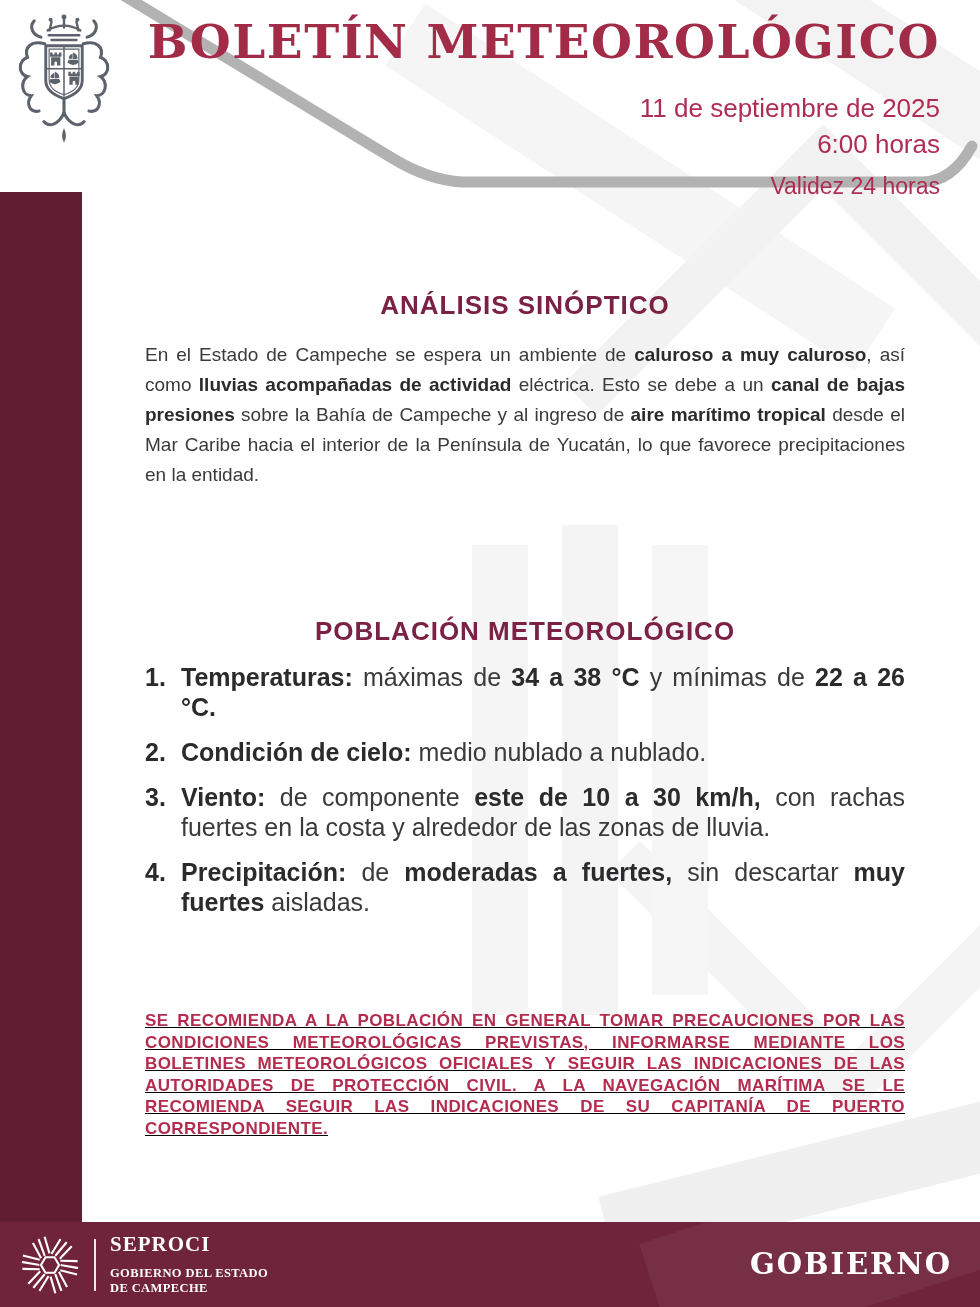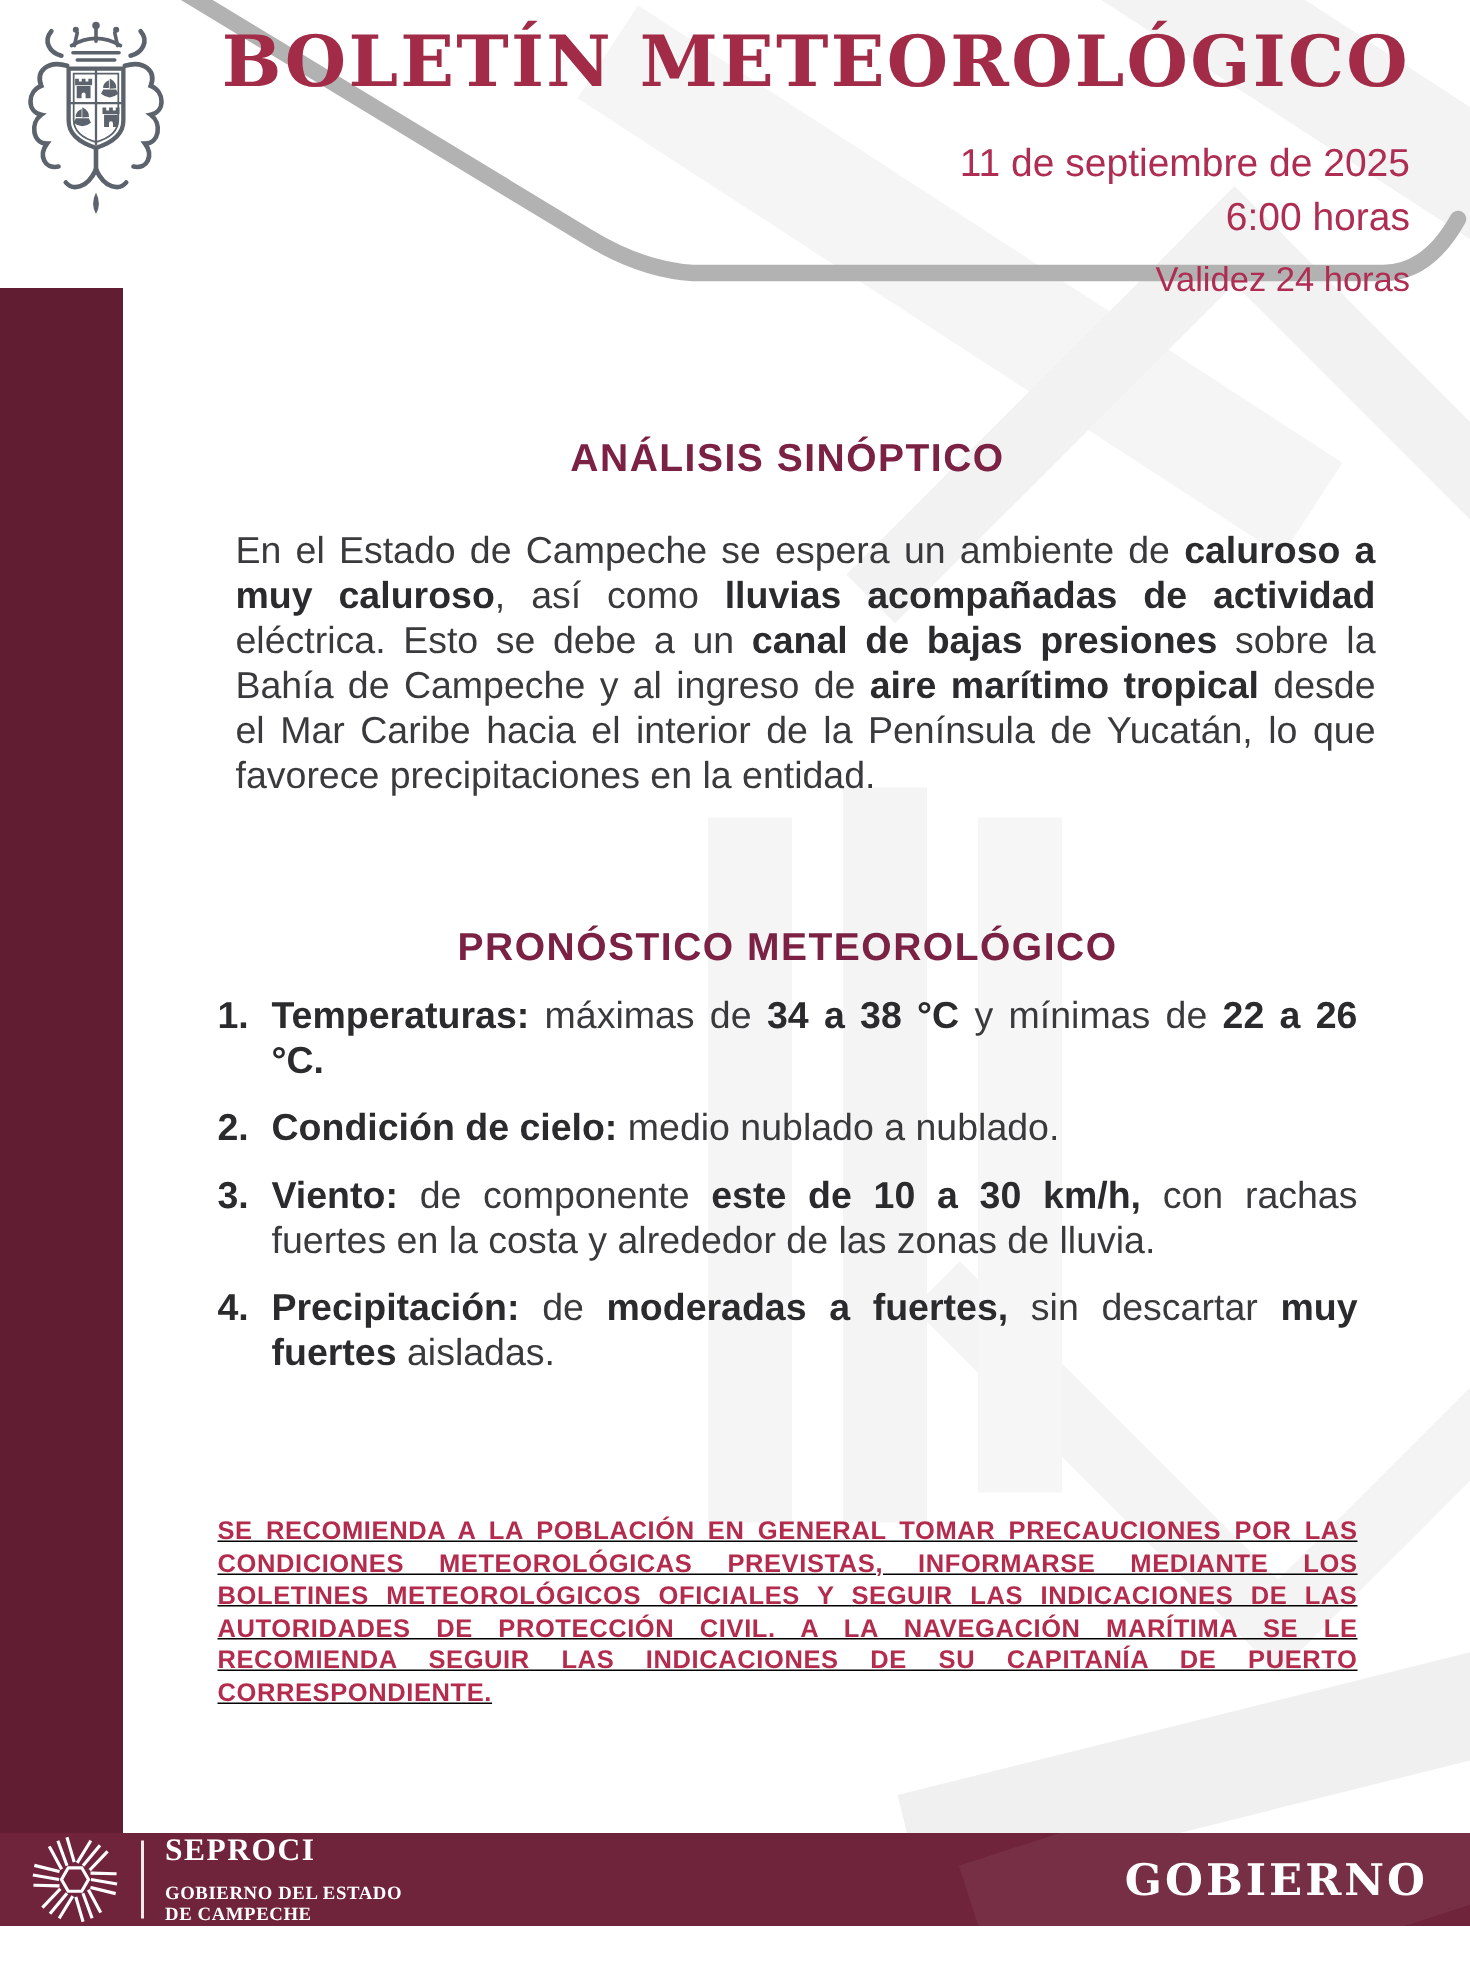--- a/index.html
+++ b/index.html
@@ -45,36 +45,36 @@
   .sidebar{position:absolute;left:0;top:192px;width:82px;height:1030px;background:var(--sidebar-maroon);z-index:2;}
   
   .content-block{position:absolute;left:145px;width:760px;z-index:1;}
   .sec-heading{
     text-align:center;font-size:26px;font-weight:700;letter-spacing:1px;
     color:var(--heading-maroon);margin:0;
   }
   #synoptic-heading{top:290px;}
   #synoptic-paragraph{top:340px;}
   .bodytext{
-    font-size:25px;line-height:30px;text-align:justify;color:var(--body-text);margin:12px;
+    font-size:19px;line-height:30px;text-align:justify;color:var(--body-text);margin:0;
   }
   .bodytext .b,.fitem .b{font-weight:700;color:#2b2b2d;}
   #forecast-heading{top:616px;}
   #forecast-list{top:662px;display:flex;flex-direction:column;gap:15px;}
   .fitem{display:flex;font-size:25px;line-height:30px;color:var(--body-text);}
   .fitem .num{flex:none;width:36px;font-weight:700;color:#2b2b2d;}
   .fitem .itext{flex:1;text-align:justify;}
   #recommendation{top:1010px;}
   .recomm{
     margin:0;font-size:17px;line-height:21.5px;font-weight:700;letter-spacing:0.4px;word-spacing:3px;
     text-align:justify;color:var(--recommendation-red);
   }
   
   .footer{
-    position:absolute;left:0;top:1222px;width:980px;height:62px;background:var(--footer-maroon);
+    position:absolute;left:0;top:1222px;width:980px;height:85px;background:var(--footer-maroon);
     z-index:2;display:flex;align-items:center;color:#fff;overflow:hidden;
   }
   .footer .sheen{position:absolute;right:-50px;top:-40px;width:380px;height:130px;background:rgba(255,255,255,0.05);transform:rotate(-18deg);}
   .flogo{margin-left:20px;flex:none;}
   .fsep{width:2px;height:52px;background:#ffffff;opacity:.9;margin:0 14px 0 14px;flex:none;}
   .agency{font-family:"Liberation Serif", serif;line-height:1;}
   .agency .aname{font-size:21px;font-weight:700;letter-spacing:1px;}
   .agency .asub{font-size:12.5px;font-weight:700;letter-spacing:0.4px;margin-top:11px;line-height:1.15;}
   .slogan{margin-left:auto;margin-right:28px;text-align:left;font-family:"DejaVu Serif", serif;font-weight:700;line-height:1;}
   .slogan .l1{font-size:29px;letter-spacing:2px;}
@@ -149,21 +149,21 @@
     <div class="date">11 de septiembre de 2025</div>
     <div class="time">6:00 horas</div>
     <div class="validez">Validez 24 horas</div>
   </div>
 
   <div class="sidebar"></div>
 
   <h2 class="sec-heading content-block" id="synoptic-heading" style="position:absolute;">ANÁLISIS SINÓPTICO</h2>
   <p class="bodytext content-block" id="synoptic-paragraph" style="position:absolute;"><span>En el Estado de Campeche se espera un ambiente de </span><span class="b">caluroso a muy caluroso</span><span>, así como </span><span class="b">lluvias acompañadas de actividad</span><span> eléctrica. Esto se debe a un </span><span class="b">canal de bajas presiones</span><span> sobre la Bahía de Campeche y al ingreso de </span><span class="b">aire marítimo tropical</span><span> desde el Mar Caribe hacia el interior de la Península de Yucatán, lo que favorece precipitaciones en la entidad.</span></p>
 
-  <h2 class="sec-heading content-block" id="forecast-heading" style="position:absolute;">PRONÓSTICO METEOROLÓGICO</h2>
+  <h2 class="sec-heading content-block" id="forecast-heading" style="position:absolute;">POBLACIÓN METEOROLÓGICO</h2>
   <div class="content-block" id="forecast-list" style="position:absolute;">
     <div class="fitem">
       <span class="num">1.</span>
       <span class="itext"><span class="b">Temperaturas:</span><span> máximas de </span><span class="b">34 a 38 °C</span><span> y mínimas de </span><span class="b">22 a 26 °C.</span></span>
     </div>
     <div class="fitem">
       <span class="num">2.</span>
       <span class="itext"><span class="b">Condición de cielo:</span><span> medio nublado a nublado.</span></span>
     </div>
     <div class="fitem">

